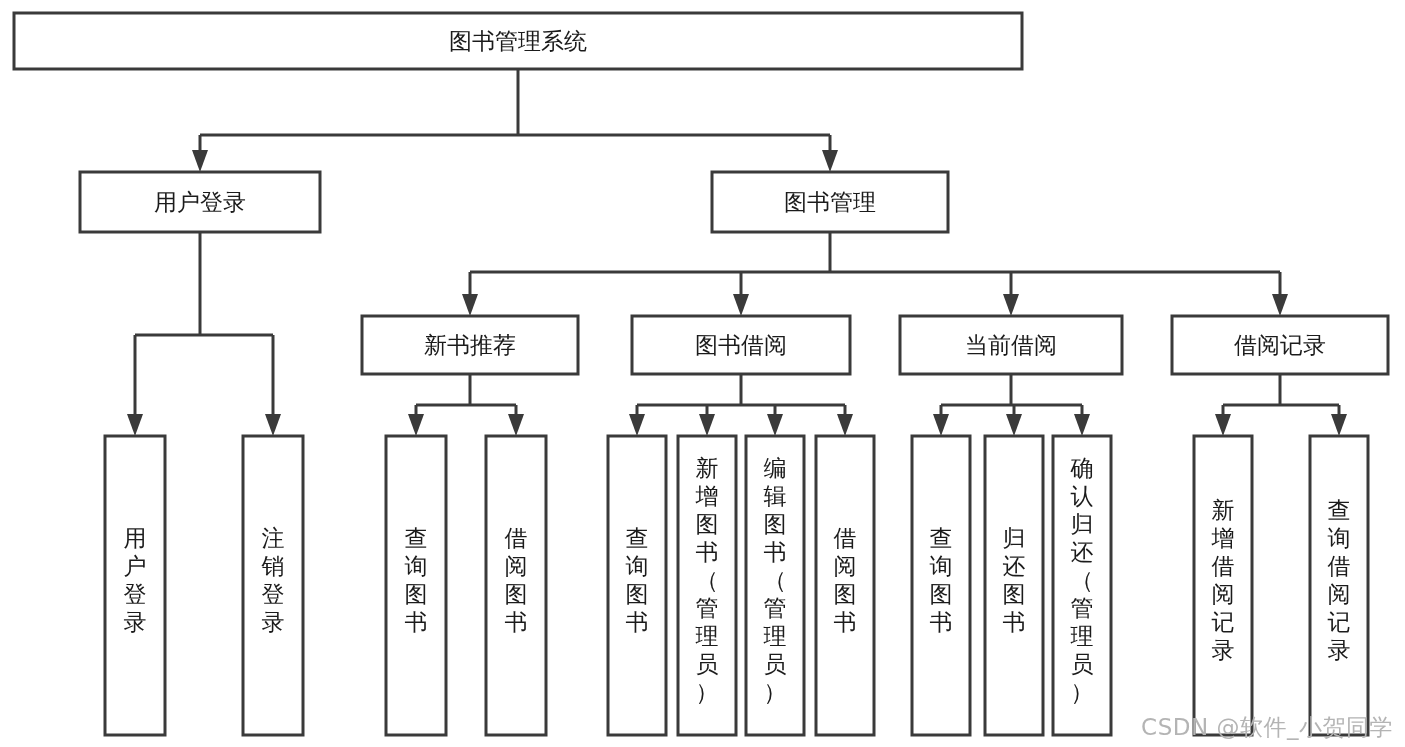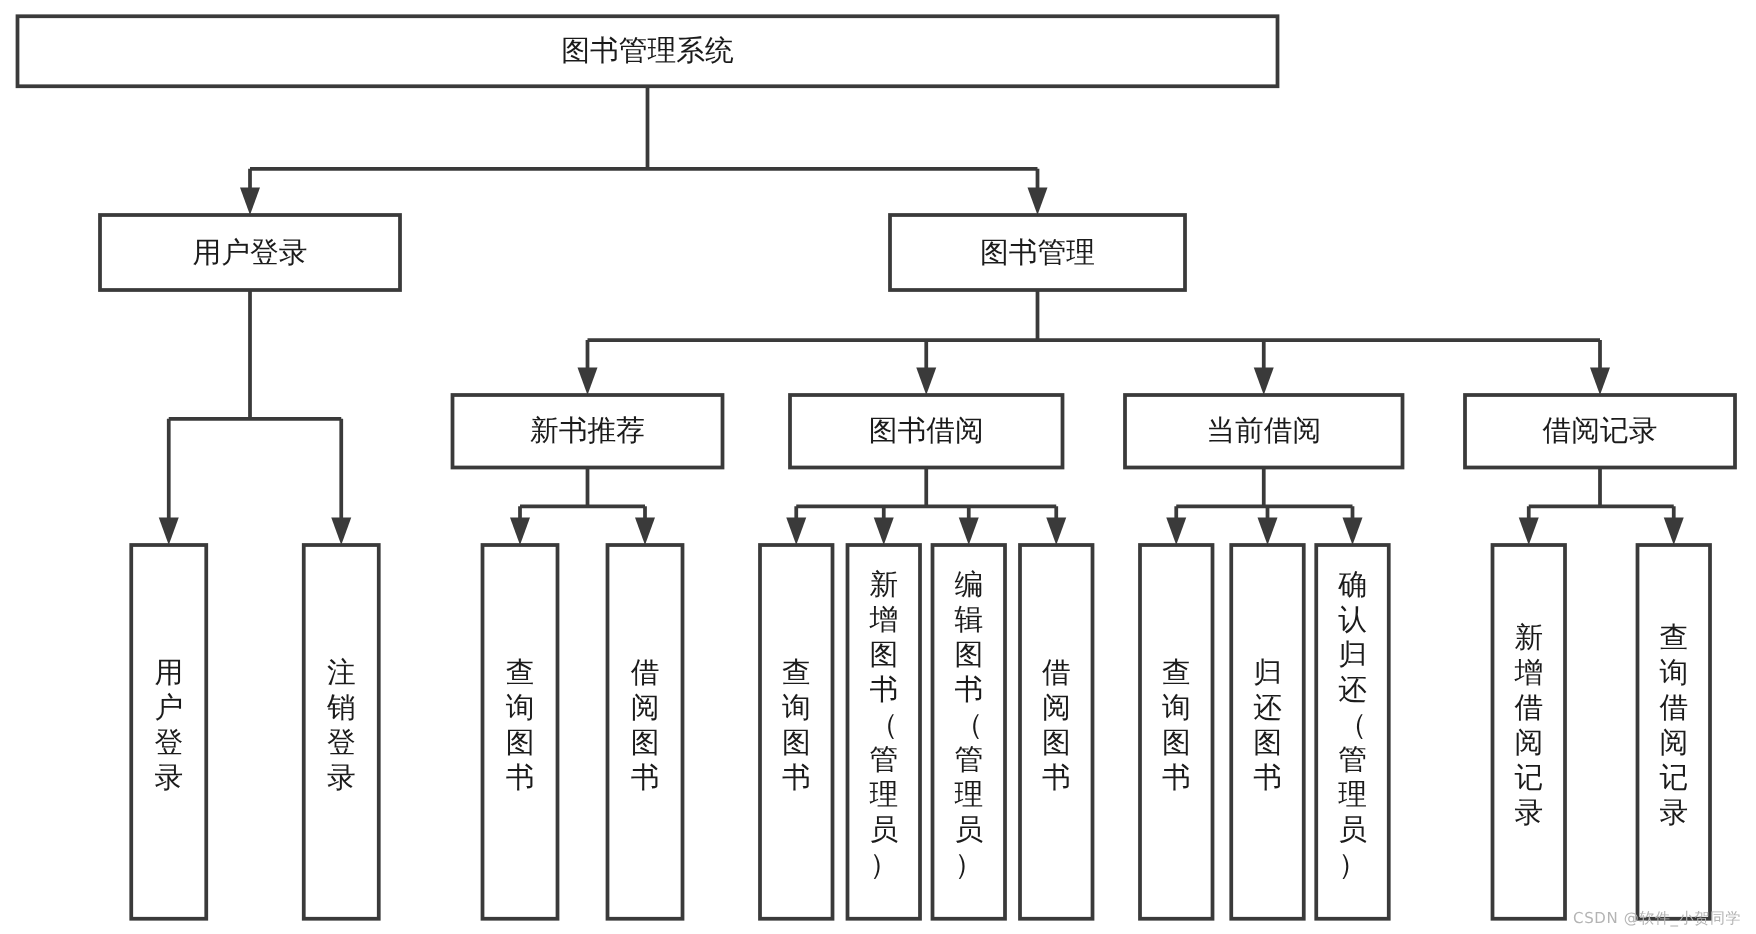--- a/index.html
+++ b/index.html
@@ -52,21 +52,21 @@
     fill: #1b1b1b;
     font-family: "DejaVu Sans", "Liberation Sans", sans-serif;
     font-size: 23px;
     text-anchor: middle;
   }
   .watermark {
     position: absolute;
     right: 12px;
     bottom: 4px;
     font-family: "DejaVu Sans", "Liberation Sans", sans-serif;
-    font-size: 12px;
+    font-size: 23px;
     color: #b4b4b4;
     white-space: nowrap;
     letter-spacing: 0.5px;
     margin-left: 32px;
   }
 </style>
 </head>
 <body>
 
 <div id="diagram-root">

